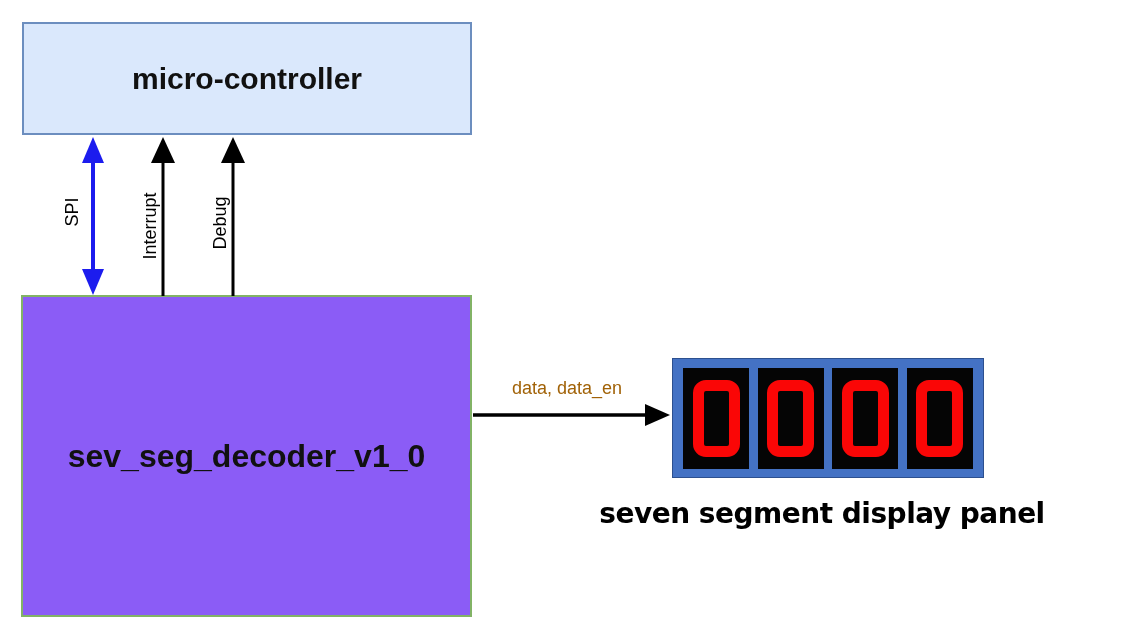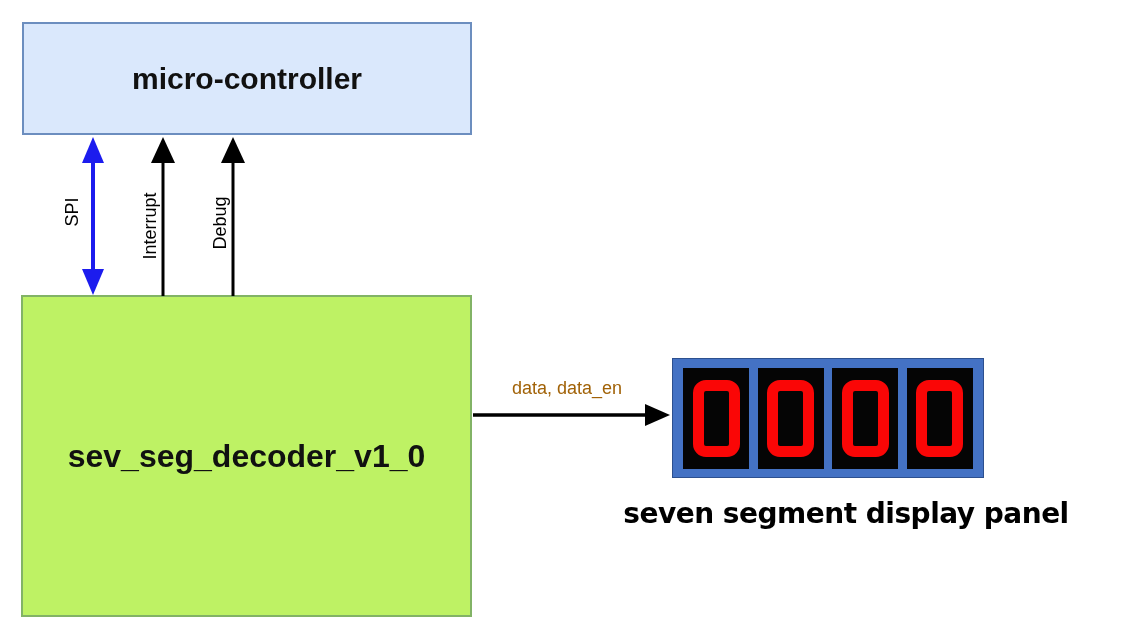--- a/index.html
+++ b/index.html
@@ -42,35 +42,35 @@
   .tile {
     width:66px; height:101px; background:#050505;
     display:flex; align-items:center; justify-content:center;
   }
   .digit-zero {
     box-sizing:border-box; width:47px; height:77px;
     border:11px solid #fa0606; border-radius:13px; background:transparent;
   }
 
   #display-caption {
-    position:absolute; left:596px; top:497px; width:500px; text-align:center;
+    position:absolute; left:572px; top:497px; width:500px; text-align:center;
     font-family:"DejaVu Sans", sans-serif; font-weight:bold; font-size:28px;
     letter-spacing:-0.5px; color:#000; white-space:nowrap;
   }
 </style>
 </head>
 <body>
 
 <div class="canvas">
 
   <div id="mc-box" class="block" style="background-color: rgb(218, 232, 252); border-color: rgb(108, 142, 191);">
     <span class="block-label">micro-controller</span>
   </div>
 
-  <div id="dec-box" class="block" style="background-color: #bef264; border-color: rgb(130, 179, 102);">
+  <div id="dec-box" class="block" style="background-color: #8b5cf6; border-color: rgb(130, 179, 102);">
     <span class="block-label">sev_seg_decoder_v1_0</span>
   </div>
 
   <svg class="arrows" viewBox="0 0 1142 644" xmlns="http://www.w3.org/2000/svg">
 
     <g style="color:#1c1cee;">
       <line x1="93" y1="160" x2="93" y2="272" stroke="currentColor" stroke-width="4"></line>
       <polygon points="93,137 82,163 104,163" fill="currentColor"></polygon>
       <polygon points="93,295 82,269 104,269" fill="currentColor"></polygon>
     </g>

